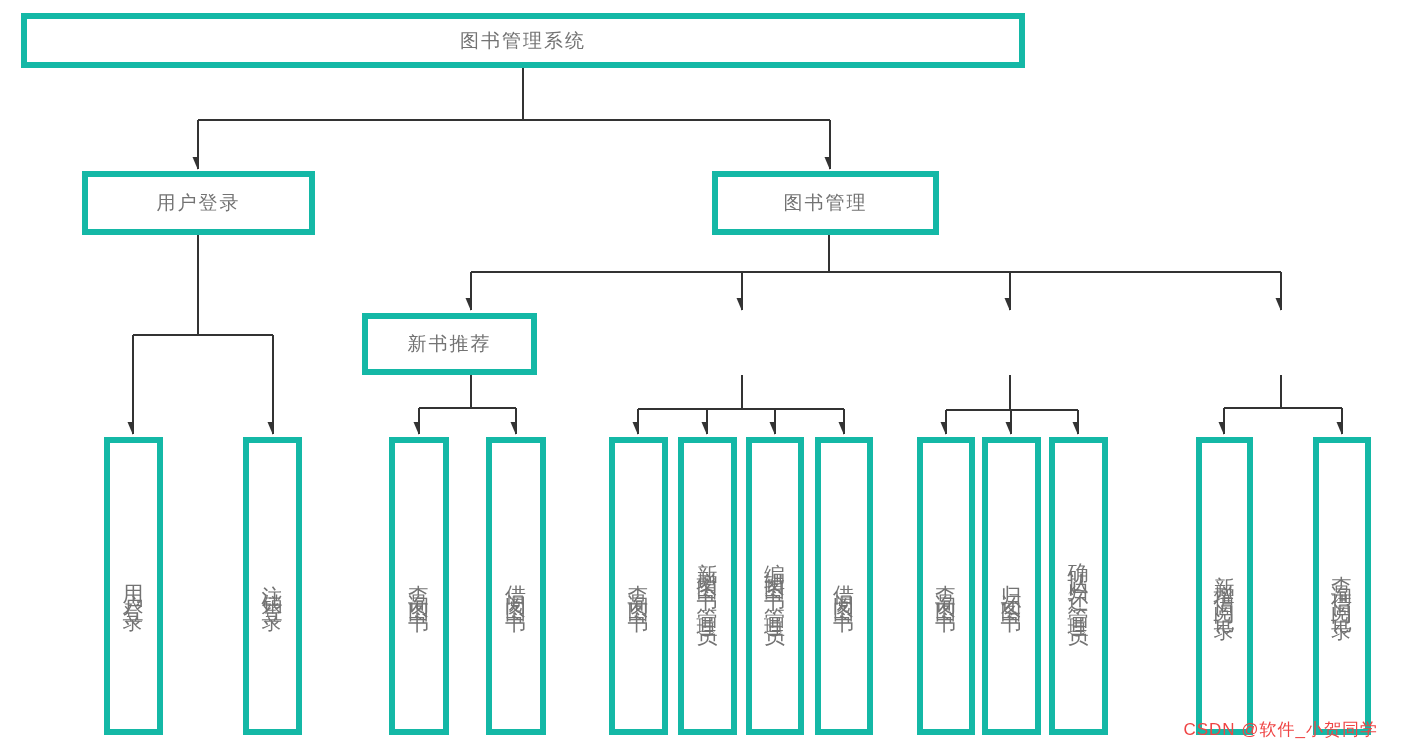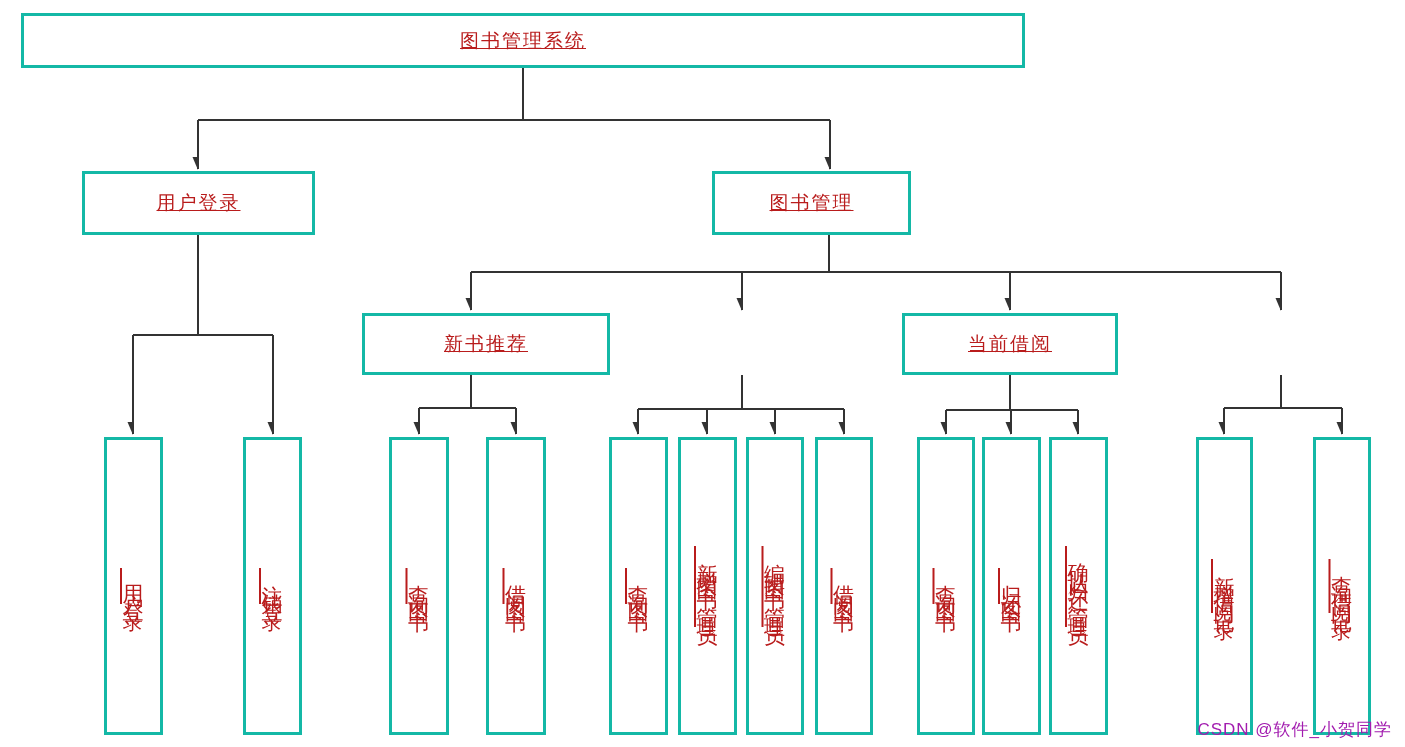--- a/index.html
+++ b/index.html
@@ -12,47 +12,46 @@
     overflow: hidden;
   }
   .connectors {
     position: absolute;
     left: 0; top: 0;
     width: 1405px; height: 747px;
   }
   .node {
     position: absolute;
     box-sizing: border-box;
-    border: 3px solid #14b8a6;
+    border: 6px solid #14b8a6;
     background: #ffffff;
-    color: #b91c1c;
+    color: #737373;
     display: flex;
     align-items: center;
     justify-content: center;
     text-align: center;
-    text-decoration: underline;
   }
   .node.h {
     font-size: 19px;
     letter-spacing: 2px;
     white-space: nowrap;
   }
   .node.v {
     writing-mode: vertical-rl;
     text-orientation: mixed;
     font-size: 21px;
     line-height: 1;
     letter-spacing: 9px;
   }
   .watermark {
     position: absolute;
-    right: 13px;
+    right: 27px;
     bottom: 6px;
     font-size: 17px;
-    color: #a21caf;
+    color: #ef4444;
     letter-spacing: 1px;
     white-space: nowrap;
   }
 </style>
 </head>
 <body>
 
 <div class="canvas">
 
   <svg class="connectors" viewBox="0 0 1405 747" xmlns="http://www.w3.org/2000/svg">
@@ -94,24 +93,23 @@
 
       <path d="M1281 375 V408 M1224 408 H1342"></path>
       <line x1="1224" y1="408" x2="1224" y2="434" marker-end="url(#arrowhead)"></line>
       <line x1="1342" y1="408" x2="1342" y2="434" marker-end="url(#arrowhead)"></line>
     </g>
   </svg>
 
   <div class="node h" style="left:21px; top:13px; width:1004px; height:55px;">图书管理系统</div>
 
   <div class="node h" style="left:82px; top:171px; width:233px; height:64px;">用户登录</div>
-  <div class="node h" style="left:712px; top:171px; width:199px; height:64px;">图书管理</div>
+  <div class="node h" style="left:712px; top:171px; width:227px; height:64px;">图书管理</div>
 
-  <div class="node h" style="left:362px; top:313px; width:248px; height:62px;">新书推荐</div>
-  <div class="node h" style="left:902px; top:313px; width:216px; height:62px;">当前借阅</div>
+  <div class="node h" style="left:362px; top:313px; width:175px; height:62px;">新书推荐</div>
 
   <div class="node v" style="left:104px; top:437px; width:59px; height:298px;">用户登录</div>
   <div class="node v" style="left:243px; top:437px; width:59px; height:298px;">注销登录</div>
 
   <div class="node v" style="left:389px; top:437px; width:60px; height:298px;">查询图书</div>
   <div class="node v" style="left:486px; top:437px; width:60px; height:298px;">借阅图书</div>
 
   <div class="node v" style="left:609px; top:437px; width:59px; height:298px;">查询图书</div>
   <div class="node v" style="left:678px; top:437px; width:59px; height:298px;">新增图书（管理员）</div>
   <div class="node v" style="left:746px; top:437px; width:58px; height:298px;">编辑图书（管理员）</div>

